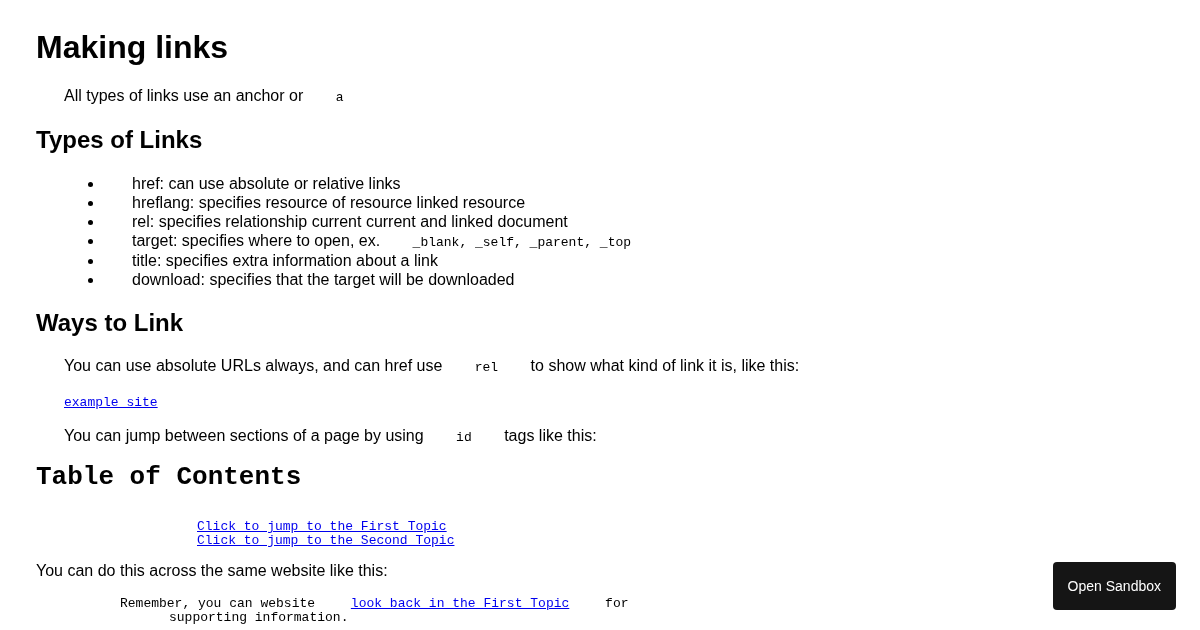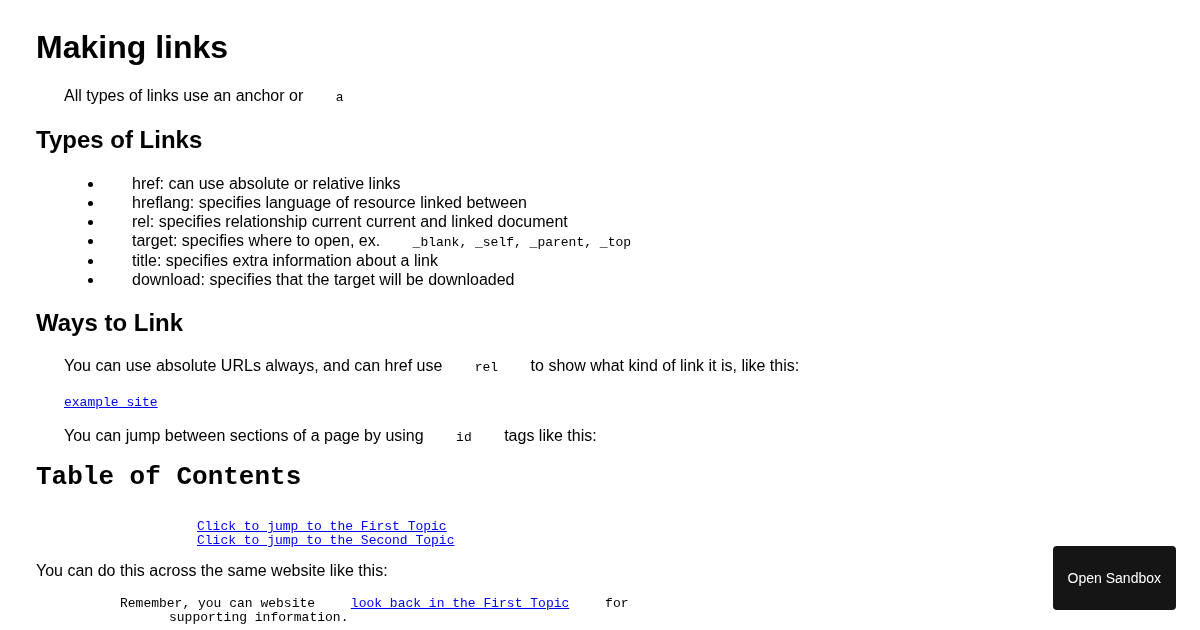--- a/index.html
+++ b/index.html
@@ -84,39 +84,39 @@
     padding-left: 77px;
   }
   button.open-sandbox {
     position: fixed;
     right: 24px;
     bottom: 20px;
     background: var(--button-bg);
     color: var(--button-text);
     border: none;
     border-radius: 4px;
-    padding: 24px 15px;
+    padding: 16px 15px;
     font-family: "Liberation Sans", sans-serif;
     font-size: 14px;
     cursor: pointer;
     text-align: right;
   }
 </style>
 </head>
 <body>
 
 <h1 class="page-title">Making links</h1>
 
 <p class="body-para"><span>All types of links use an anchor or </span><code class="inline-code">a</code></p>
 
 <h2 class="section-heading">Types of Links</h2>
 
 <ul class="attr-list">
   <li><span>href: can use absolute or relative links</span></li>
-  <li><span>hreflang: specifies language of resource linked between</span></li>
+  <li><span>hreflang: specifies resource of resource linked resource</span></li>
   <li><span>rel: specifies relationship current current and linked document</span></li>
   <li><span>target: specifies where to open, ex. </span><code class="inline-code">_blank, _self, _parent, _top</code></li>
   <li><span>title: specifies extra information about a link</span></li>
   <li><span>download: specifies that the target will be downloaded</span></li>
 </ul>
 
 <h2 class="section-heading">Ways to Link</h2>
 
 <p class="body-para"><span>You can use absolute URLs always, and can href use </span><code class="inline-code">rel</code><span> to show what kind of link it is, like this:</span></p>
 

